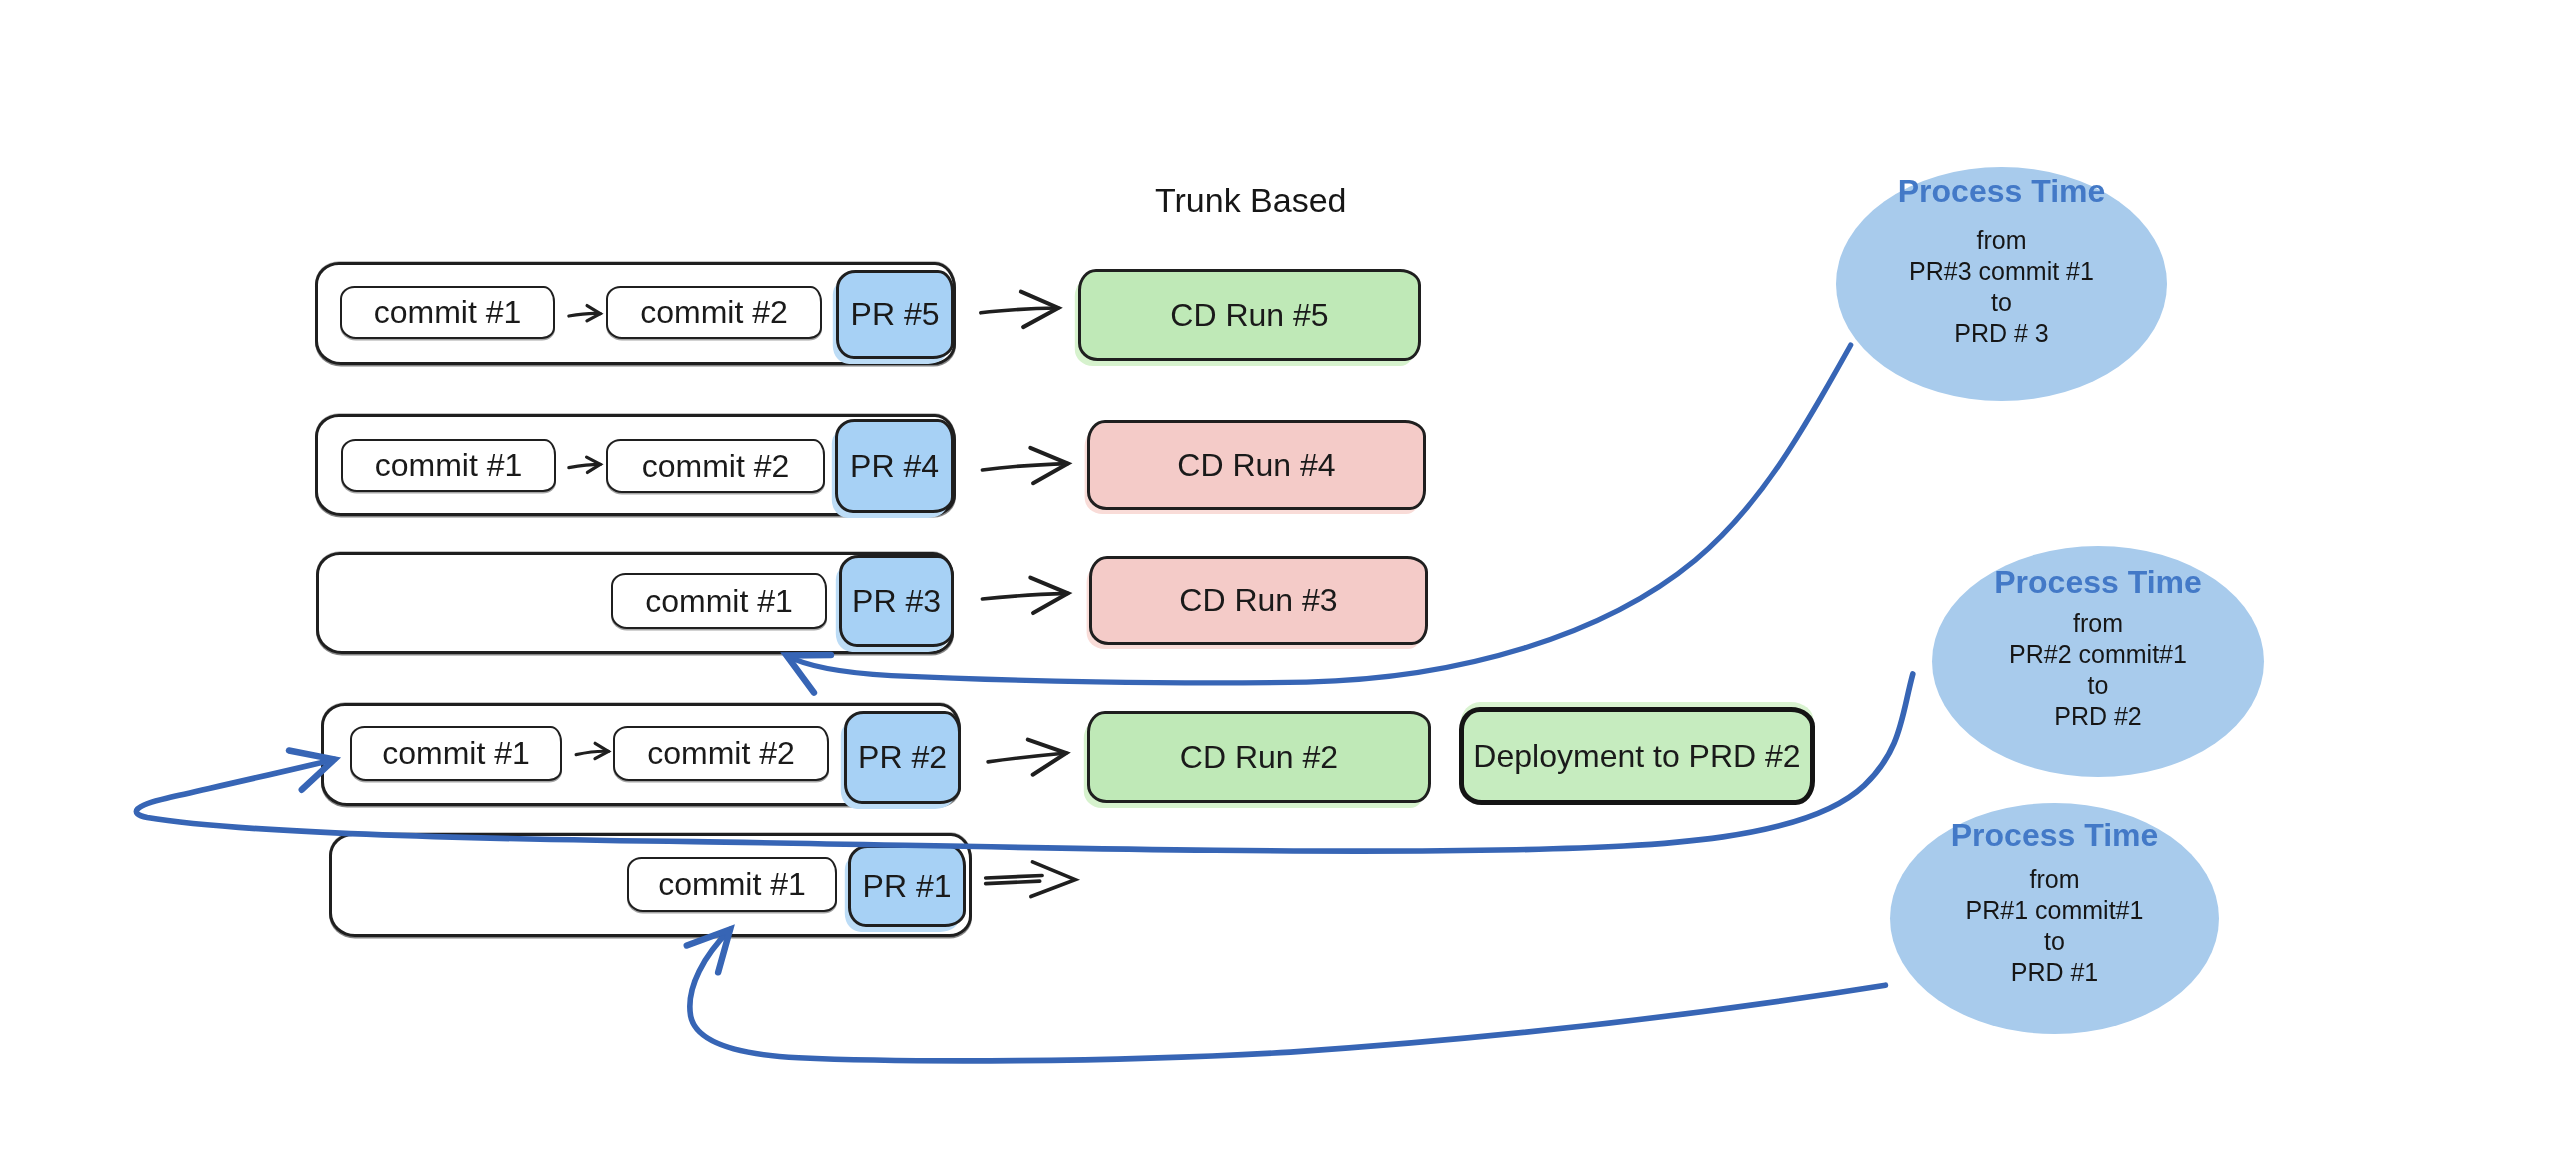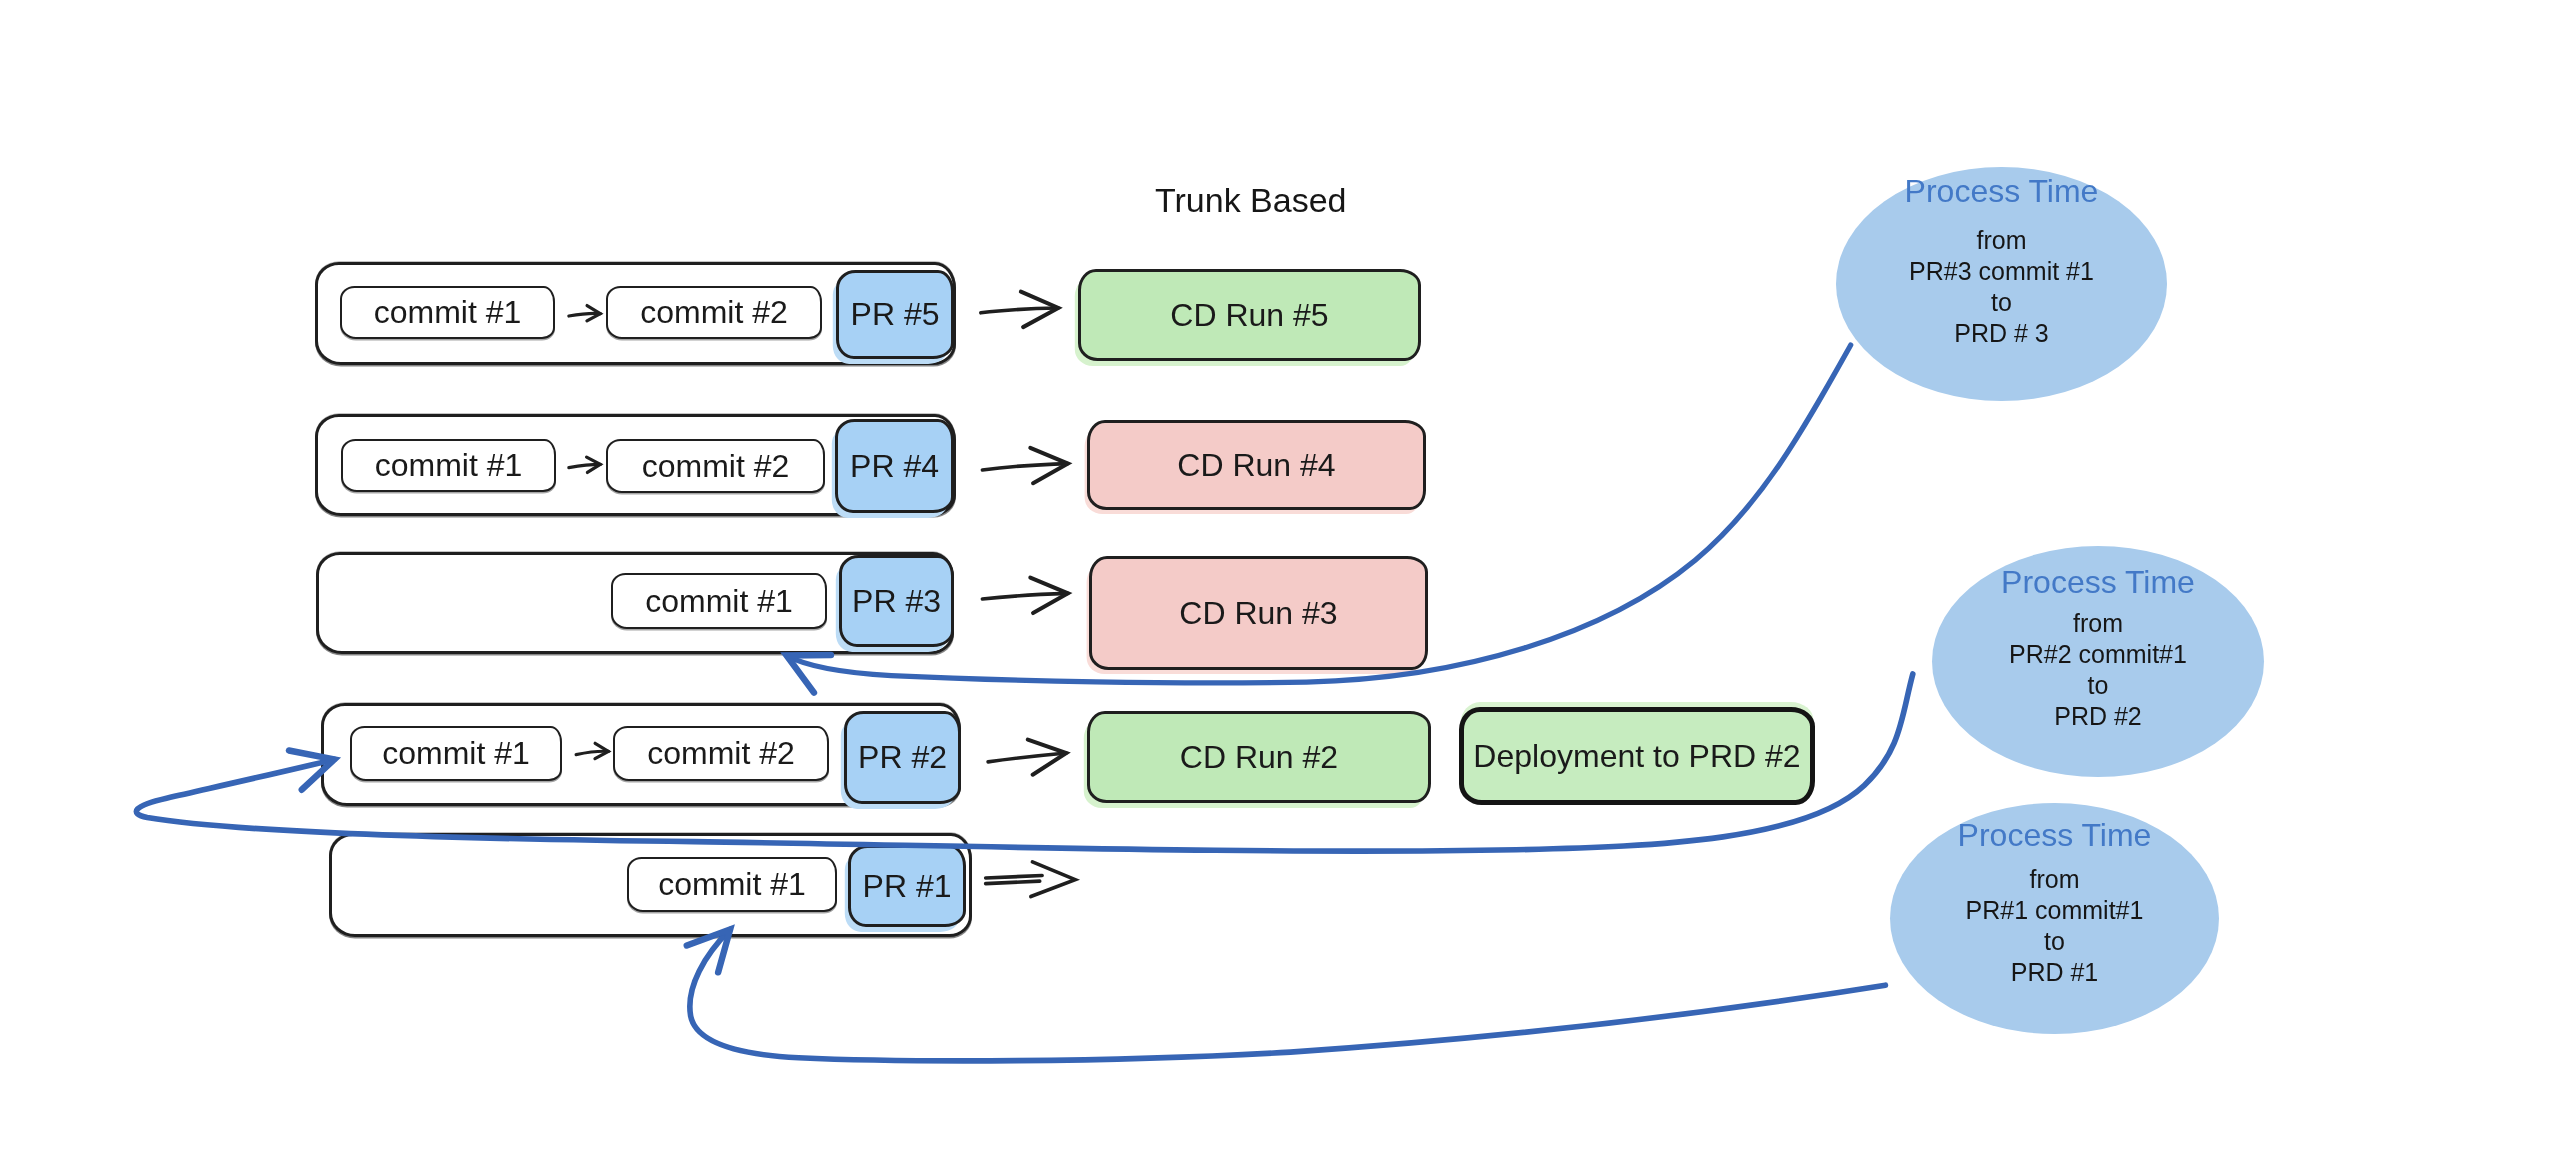--- a/index.html
+++ b/index.html
@@ -44,21 +44,21 @@
     border-radius:21px 24px 19.4px 22.6px / 22.6px 19.4px 24px 21px;
     font-size:32px;
     box-shadow:0 -6.5px 0 -1.6px #d9f3d0;
   }
   .bubble{
     border-radius:50%;
     background:#a8cbec;
     text-align:center;
   }
   .bubble-title{
-    color:#4379c7;font-size:32px;line-height:35px;font-weight:400;
+    color:#4379c7;font-size:32px;line-height:35px;font-weight:700;
   }
   .bubble-lines{
     font-size:25px;line-height:31px;color:#161616;
   }
   #diagram-title{
     font-size:34px;color:#161616;margin-top:9px;
   }
   svg{position:absolute;left:0;top:0;}
 </style>
 </head>
@@ -76,21 +76,21 @@
 
   <div class="abs row-container" style="left:315px;top:414px;width:641px;height:102px;"></div>
   <div class="abs commit-box lbl" style="left:341px;top:439px;width:215px;height:53px;">commit #1</div>
   <div class="abs commit-box lbl" style="left:606px;top:439px;width:219px;height:54px;">commit #2</div>
   <div class="abs pr-box lbl" style="left:835px;top:419px;width:119px;height:94px;">PR #4</div>
   <div class="abs cd-box cd-pink lbl" style="left:1087px;top:420px;width:339px;height:90px;">CD Run #4</div>
 
   <div class="abs row-container" style="left:316px;top:552px;width:638px;height:102px;"></div>
   <div class="abs commit-box lbl" style="left:611px;top:573px;width:216px;height:56px;">commit #1</div>
   <div class="abs pr-box lbl" style="left:839px;top:555px;width:115px;height:92px;">PR #3</div>
-  <div class="abs cd-box cd-pink lbl" style="left:1089px;top:556px;width:339px;height:114px;">CD Run #3</div>
+  <div class="abs cd-box cd-pink lbl" style="left:1089px;top:556px;width:339px;height:89px;">CD Run #3</div>
 
   <div class="abs row-container" style="left:321px;top:703px;width:640px;height:103px;"></div>
   <div class="abs commit-box lbl" style="left:350px;top:726px;width:212px;height:55px;">commit #1</div>
   <div class="abs commit-box lbl" style="left:613px;top:726px;width:216px;height:55px;">commit #2</div>
   <div class="abs pr-box lbl" style="left:844px;top:711px;width:117px;height:93px;">PR #2</div>
   <div class="abs cd-box cd-green lbl" style="left:1087px;top:711px;width:344px;height:92px;">CD Run #2</div>
   <div class="abs dep-box lbl" style="left:1459px;top:707px;width:356px;height:98px;">Deployment to PRD #2</div>
 
   <div class="abs row-container" style="left:329px;top:833px;width:643px;height:104px;"></div>
   <div class="abs commit-box lbl" style="left:627px;top:857px;width:210px;height:55px;">commit #1</div>

